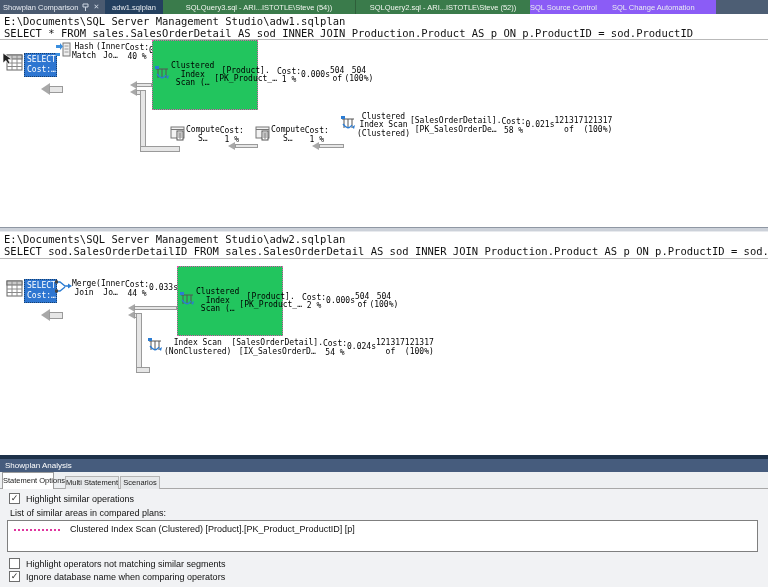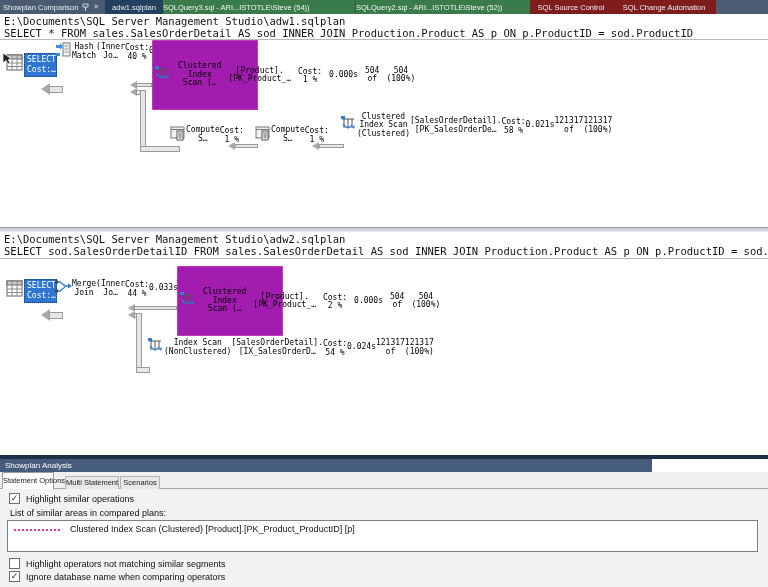--- a/index.html
+++ b/index.html
@@ -4,45 +4,45 @@
 <style>
   html,body{margin:0;padding:0;background:#888;}
   #screen{position:relative;width:768px;height:587px;background:#ffffff;overflow:hidden;
           font-family:"Liberation Sans",sans-serif;}
   
   #tabbar{position:absolute;left:0;top:0;width:768px;height:14px;background:#4d5e74;display:flex;}
   .tab{height:14px;display:flex;align-items:center;box-sizing:border-box;
        font-size:7.5px;color:#e8ecf2;white-space:nowrap;overflow:hidden;}
   .tab-active{background:#4a5a70;padding:0 3px;}
   .tab-navy{background:#24405f;justify-content:center;}
-  .tab-green{background:#3a7b4b;justify-content:flex-start;color:#f2f6f0;}
-  .tab-navy2{background:#7f1d1d;justify-content:center;}
+  .tab-green{background:#3a7b4b;justify-content:center;color:#f2f6f0;}
+  .tab-navy2{background:#8b5cf6;justify-content:flex-start;}
   .tabicon{margin-left:4px;font-size:7px;color:#cdd6e2;line-height:14px;}
   
   .plan-header{position:absolute;left:4px;font:10.5px "DejaVu Sans Mono",monospace;color:#111;
                line-height:12px;white-space:pre;}
   .sepline{position:absolute;left:0;width:768px;height:0;border-top:1px solid #b9b9b9;}
   #divider{position:absolute;left:0;top:227px;width:768px;height:5px;background:#ccd1d9;
            border-top:1px solid #8f97a3;border-bottom:1px solid #e8eaee;box-sizing:border-box;}
   
   .op{position:absolute;display:flex;flex-direction:row;align-items:center;
       font:8px "DejaVu Sans Mono",monospace;line-height:8.4px;text-align:center;color:#000;}
   .op .ic{margin-bottom:3px;flex:none;}
   .op .gap{margin-top:2px;}
-  .pinkbox{background:#a21caf;border:1px dotted #e058ae;box-sizing:border-box;gap:7px;}
+  .pinkbox{background:#22c55e;border:1px dotted #e058ae;box-sizing:border-box;}
   .sel-label{background:#2e76d1;border:1px dotted #17406e;color:#fff;text-align:left;
              width:34px;padding:1px 0 1px 2px;line-height:10px;box-sizing:border-box;}
   
   .shaft{position:absolute;background:#e6e6e6;border:1px solid #9a9a9a;box-sizing:border-box;}
   .tri{position:absolute;width:0;height:0;border-style:solid;background:none;}
   .tri-thick{border-width:6px 9px 6px 0;border-color:transparent #a8a8a8 transparent transparent;}
   .tri-thin{border-width:4px 7px 4px 0;border-color:transparent #a8a8a8 transparent transparent;}
   
   #panel-strip{position:absolute;left:0;top:455px;width:768px;height:4px;background:#1d3149;}
-  #panel-title{position:absolute;left:0;top:459px;width:652px;height:13px;background:#465c7d;
+  #panel-title{position:absolute;left:0;top:459px;width:768px;height:13px;background:#465c7d;
                color:#fff;font-size:8px;line-height:13px;padding-left:5px;box-sizing:border-box;}
   #panel-tabstrip{position:absolute;left:0;top:472px;width:768px;height:17px;background:#eef0f2;
                   border-bottom:1px solid #a8a8a8;box-sizing:border-box;}
   .ptab{position:absolute;font-size:7.5px;color:#222;text-align:center;box-sizing:border-box;
         line-height:14px;white-space:nowrap;}
   .ptab-active{background:#fff;border:1px solid #9c9c9c;border-bottom:none;height:17px;line-height:16px;z-index:2;}
   .ptab-idle{background:#e6e8ea;border:1px solid #b4b4b4;border-bottom:none;height:13px;line-height:12px;top:476px;}
   #panel-content{position:absolute;left:0;top:489px;width:768px;height:98px;background:#f1f2f4;}
   .cbx{position:absolute;width:11px;height:11px;background:#fff;border:1px solid #6e6e6e;
        box-sizing:border-box;font:9px "Liberation Sans",sans-serif;line-height:9px;text-align:center;color:#2d2d2d;}

